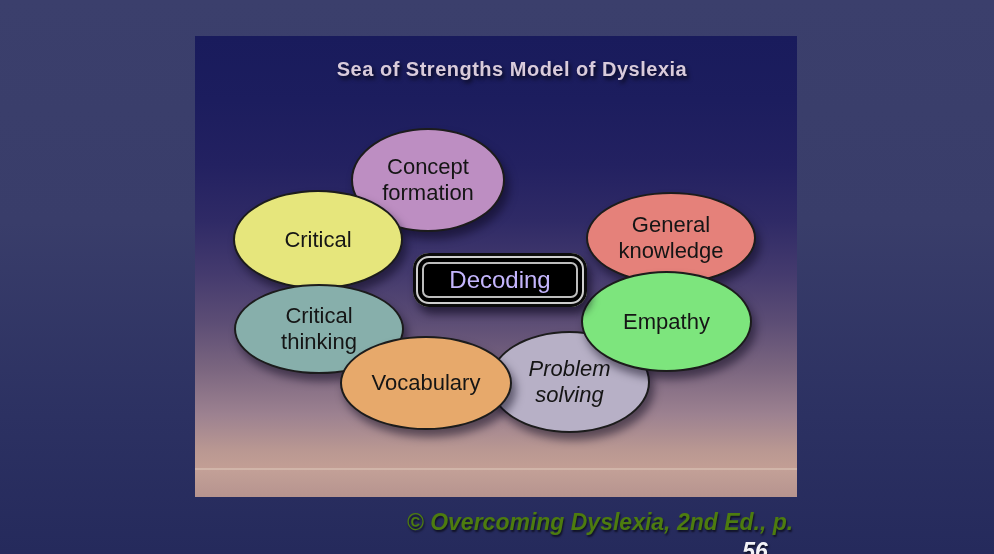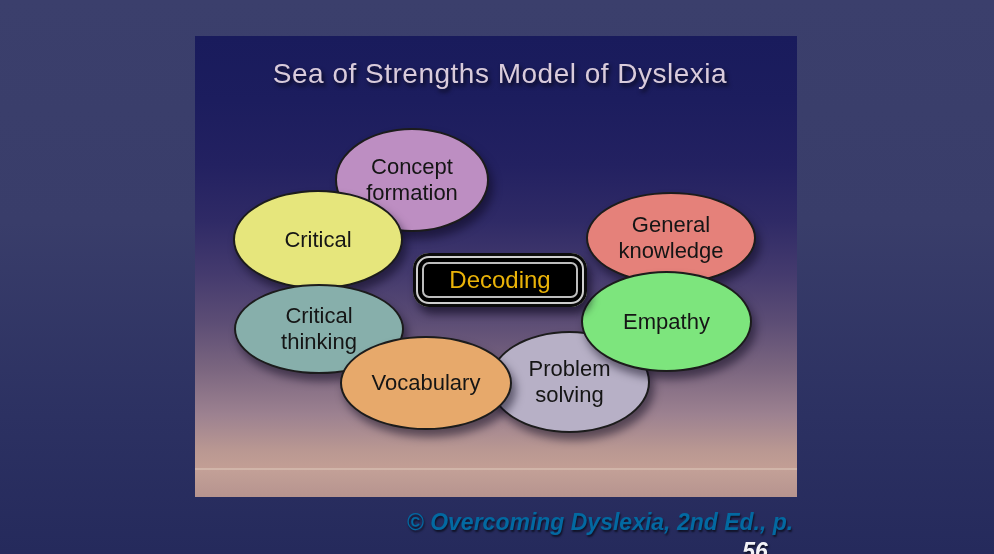--- a/index.html
+++ b/index.html
@@ -8,59 +8,59 @@
     background:linear-gradient(180deg,#3b3f6c 0%,#393d6a 40%,#2c3162 75%,#252a5c 100%);
     font-family:"Liberation Sans",sans-serif;
   }
   .slide{
     position:absolute;left:195px;top:36px;width:602px;height:461px;
     background:linear-gradient(180deg,
       #191b5c 0%,#1c1d5e 14%,#232161 28%,#2f2a66 40%,#453b6e 52%,
       #5c4d75 62%,#7a657f 72%,#9c8190 82%,#ba9892 90%,#c7a296 96%,#c7a296 100%);
   }
   .slide-title{
-    position:absolute;left:4px;top:22px;width:100%;margin:0;
-    text-align:center;font-size:28px;font-weight:normal;color:#d9cbdb;
+    position:absolute;left:16px;top:22px;width:100%;margin:0;
+    text-align:center;font-size:20px;font-weight:bold;color:#d9cbdb;
     letter-spacing:0.5px;text-shadow:2px 3px 4px rgba(0,0,0,0.7);
   }
   .sea-band{
     position:absolute;left:0;bottom:0;width:100%;height:27px;
     background:linear-gradient(180deg,#c3a097,#b6948f);
     border-top:2px solid rgba(232,207,192,0.55);
   }
   .ellipse{
     position:absolute;border:2px solid #1c1c1c;border-radius:50%;
     display:flex;align-items:center;justify-content:center;text-align:center;
     box-shadow:4px 7px 9px rgba(10,5,25,0.5);
     box-sizing:border-box;
     font-size:22px;color:#151515;line-height:1.18;
   }
   .ellipse .lbl{display:inline-block;max-width:82%;}
-  .e-concept-formation{left:140px;top:92px;width:154px;height:104px;z-index:1;text-align:center;}
+  .e-concept-formation{left:156px;top:92px;width:154px;height:104px;z-index:1;text-align:center;}
   .e-comprehension{left:291px;top:93px;width:170px;height:103px;z-index:2;}
   .e-reasoning{left:38px;top:154px;width:170px;height:99px;z-index:3;}
   .e-general-knowledge{left:391px;top:156px;width:170px;height:92px;z-index:3;text-align:center;}
   .e-critical-thinking{left:39px;top:248px;width:170px;height:90px;z-index:4;}
-  .e-problem-solving{left:294px;top:295px;width:161px;height:102px;z-index:5;}
+  .e-problem-solving{left:294px;top:295px;width:161px;height:102px;z-index:5;font-style:italic;}
   .e-empathy{left:386px;top:235px;width:171px;height:101px;z-index:6;}
   .e-vocabulary{left:145px;top:300px;width:172px;height:94px;z-index:7;}
   .decoding{
     position:absolute;left:218px;top:217px;width:174px;height:54px;z-index:8;
     background:#000;border-radius:16px;box-sizing:border-box;
     display:flex;align-items:center;justify-content:center;
     box-shadow:4px 7px 9px rgba(10,5,25,0.6),
       inset 0 0 0 3px #0c0c0c,
       inset 0 0 0 5px #cfcfcf,
       inset 0 0 0 9px #000,
       inset 0 0 0 11px #bdbdbd;
   }
-  .decoding .lbl{color:#eab308;font-size:24px;}
+  .decoding .lbl{color:#c4b5fd;font-size:24px;}
   .caption-line1{
     position:absolute;left:400px;top:509px;width:400px;text-align:center;
-    color:#0369a1;font-size:23px;font-weight:bold;font-style:italic;
+    color:#4d7c0f;font-size:23px;font-weight:bold;font-style:italic;
     text-shadow:1px 2px 2px rgba(0,0,0,0.6);white-space:nowrap;
   }
   .caption-line2{
     position:absolute;left:700px;top:538px;width:110px;text-align:center;
     color:#f2f2f7;font-size:23px;font-weight:bold;font-style:italic;
     text-shadow:1px 2px 2px rgba(0,0,0,0.6);
   }
 </style>
 </head>
 <body>

